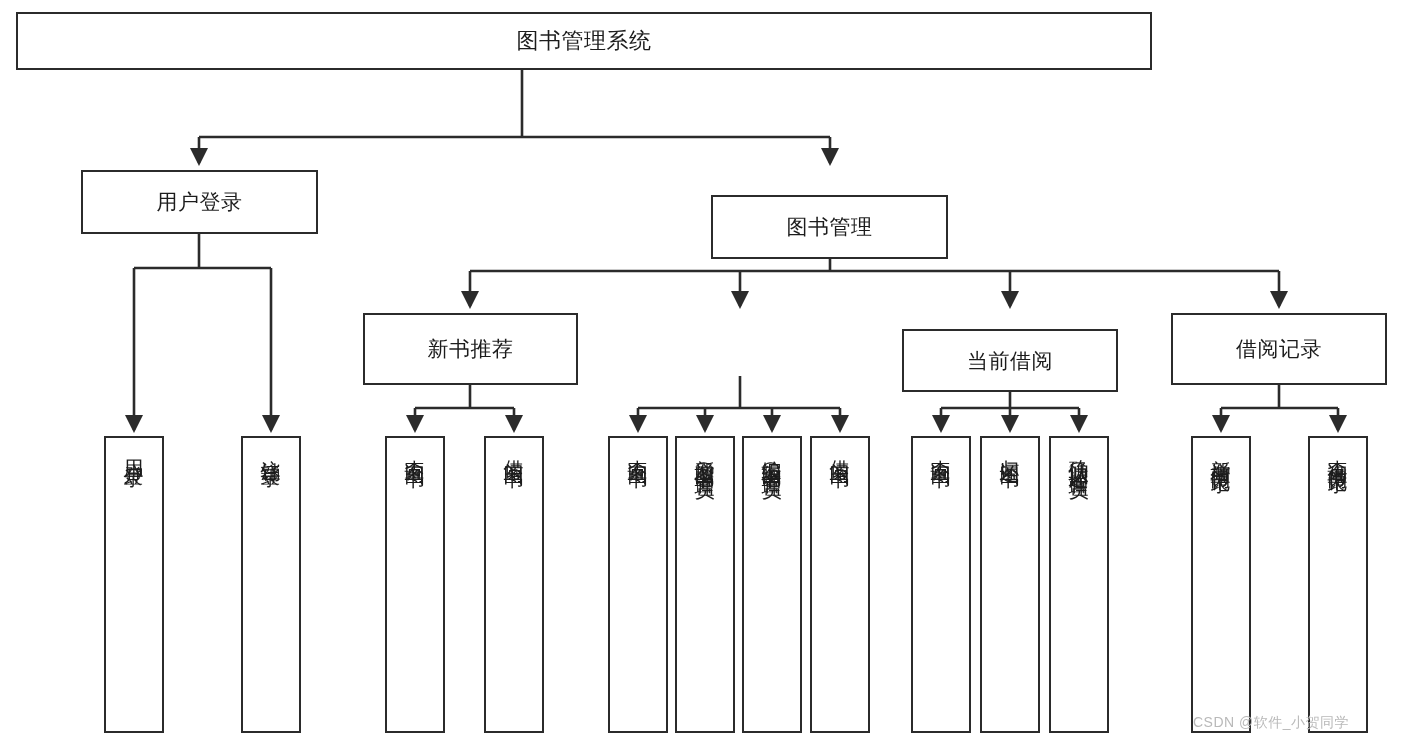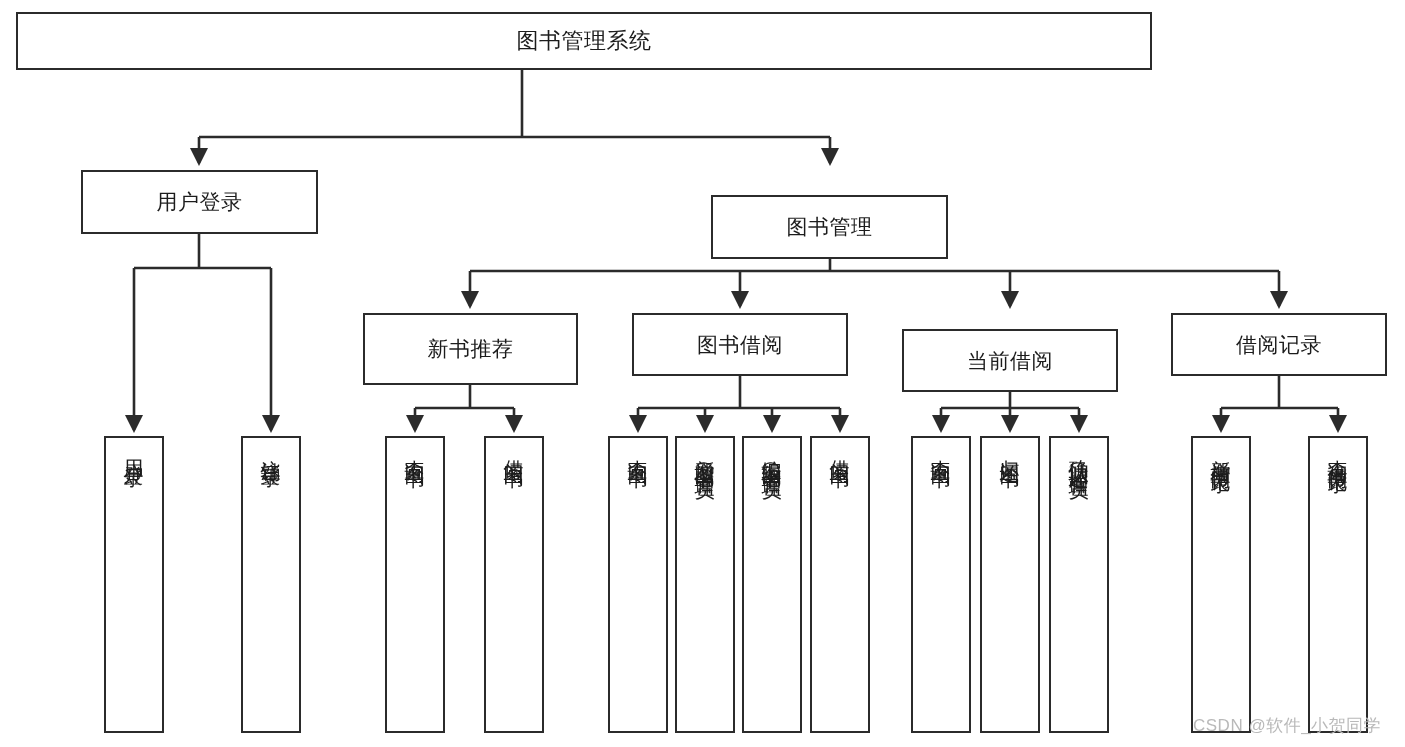--- a/index.html
+++ b/index.html
@@ -53,21 +53,21 @@
   .node.v .label {
     writing-mode: vertical-rl;
     text-orientation: upright;
     font-size: 20px;
     letter-spacing: 3px;
     line-height: 1;
   }
   .node.root .label { font-size: 22px; }
   .watermark {
     position: absolute;
-    font-size: 17px;
+    font-size: 14px;
     color: #b9b9b9;
     white-space: nowrap;
     letter-spacing: 0.5px;
   }
 </style>
 </head>
 <body>
 
 <div id="canvas">
 
@@ -130,29 +130,26 @@
   </div>
 
   <div class="node h" style="left:711px; top:170px; width:237px; height:64px;margin-top:25px;">
     <span class="label">图书管理</span>
   </div>
 
   <div class="node h" style="left:363px; top:313px; width:215px; height:72px;">
     <span class="label">新书推荐</span>
   </div>
 
-  <div class="node h" style="left:632px; top:313px; width:216px; height:63px;">
-    <span class="label">图书借阅</span>
-  </div>
 
   <div class="node h" style="left:902px; top:329px; width:216px; height:63px;">
     <span class="label">当前借阅</span>
   </div>
 
-  <div class="node h" style="left:1171px; top:313px; width:216px; height:63px;">
+  <div class="node h" style="left:1171px; top:313px; width:216px; height:72px;">
     <span class="label">借阅记录</span>
   </div>
 
   <div class="node v" style="left:104px; top:436px; width:60px; height:297px;">
     <span class="label">用户登录</span>
   </div>
   <div class="node v" style="left:241px; top:436px; width:60px; height:297px;">
     <span class="label">注销登录</span>
   </div>
 

